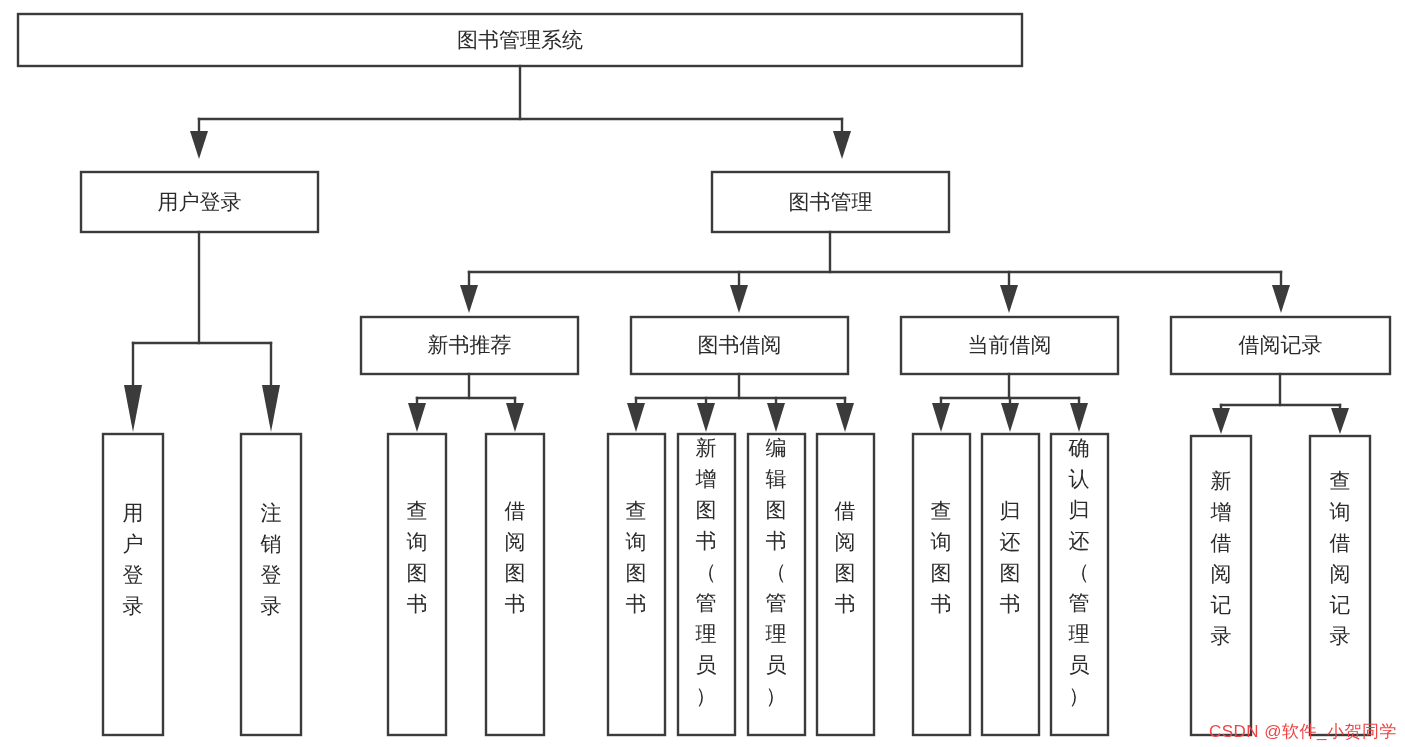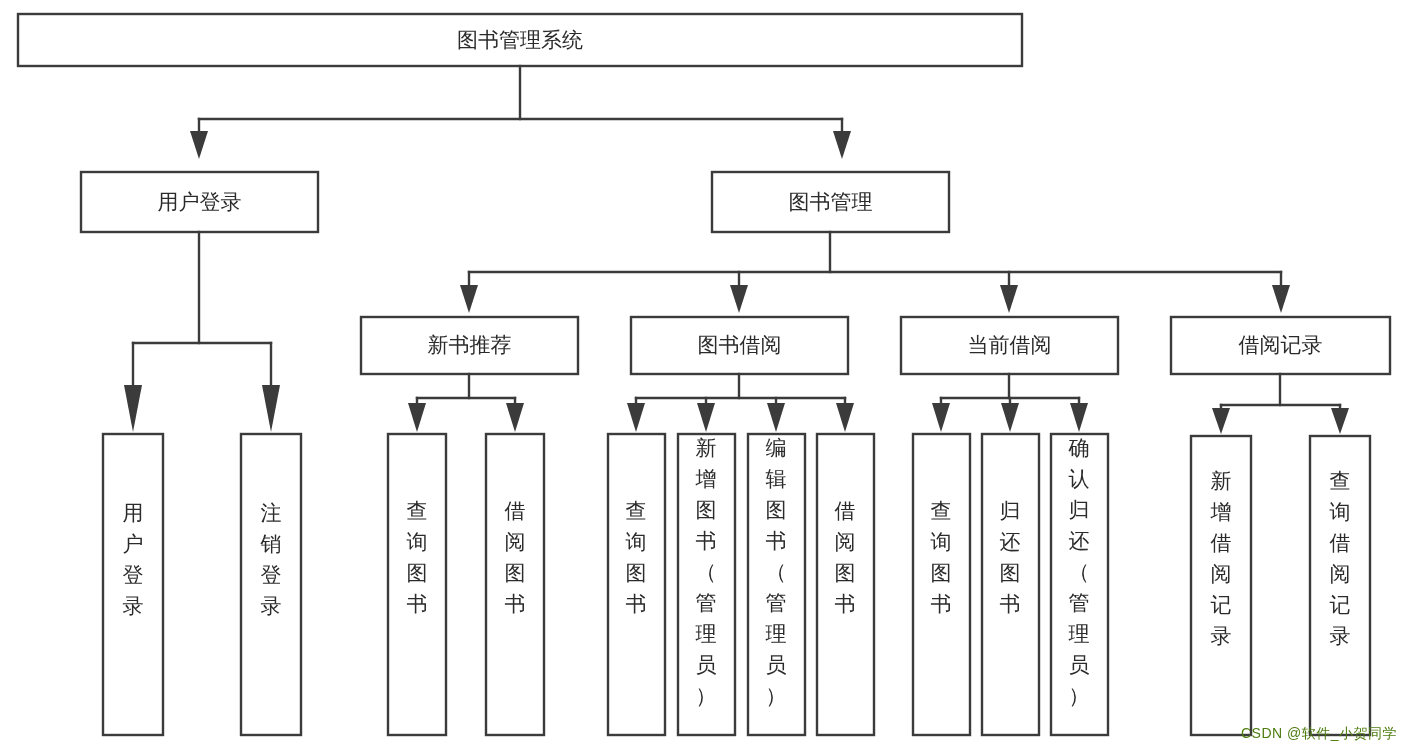--- a/index.html
+++ b/index.html
@@ -60,22 +60,22 @@
     font-family: "Liberation Sans", "DejaVu Sans", sans-serif;
     font-size: 21px;
     fill: #2b2b2b;
     text-anchor: middle;
   }
   .watermark {
     position: absolute;
     right: 8px;
     bottom: 4px;
     font-family: "Liberation Sans", "DejaVu Sans", sans-serif;
-    font-size: 14px;
-    color: #4d7c0f;
+    font-size: 17px;
+    color: #ef4444;
     letter-spacing: 0.5px;
     white-space: nowrap;
     user-select: none;
   }
 </style>
 </head>
 <body>
 
 <div id="diagram-root">
 

